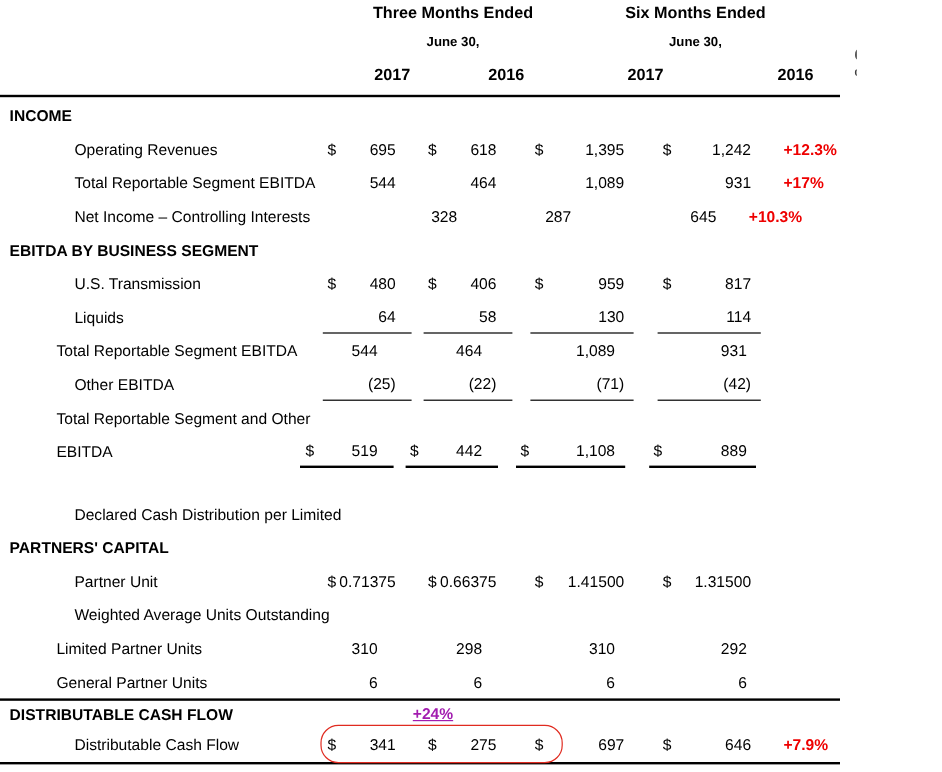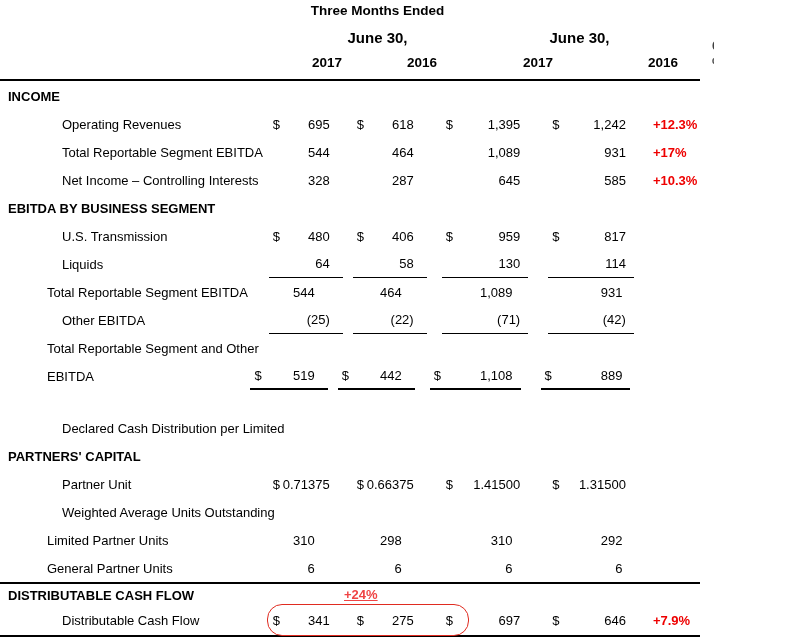--- a/index.html
+++ b/index.html
@@ -6,21 +6,21 @@
   .page {
     position:relative; width:714px; height:643px; background:#ffffff;
     font-family:"Liberation Sans", sans-serif; font-size:13px; color:#000;
     overflow:hidden;
   }
   
   .hdr { position:relative; height:82px; }
   .hgrp { position:absolute; top:3px; text-align:center; font-weight:bold; font-size:13.5px; white-space:nowrap; }
   .hg1 { left:285px; width:185px; }
   .hg2 { left:482px; width:195px; }
-  .hjune { position:absolute; top:29px; text-align:center; font-weight:bold; font-size:15px; }
+  .hjune { position:absolute; top:29px; text-align:center; font-weight:bold; font-size:11px; }
   .hj1 { left:285px; width:185px; }
   .hj2 { left:482px; width:195px; }
   .hyear { position:absolute; top:55px; text-align:right; font-weight:bold; font-size:13.5px; }
   .hy1 { left:281px; width:61px; }
   .hy2 { left:376px; width:61px; }
   .hy3 { left:480px; width:73px; }
   .hy4 { left:601px; width:77px; }
   .chg-hdr { position:absolute; left:712px; top:37px; color:#404040; font-weight:bold; line-height:17px; white-space:nowrap; }
   .hline { position:absolute; left:0; top:79px; width:700px; height:2px; background:#000; }
   
@@ -37,31 +37,32 @@
   .g4 { width:100px; margin-left:20px; padding-right:8px; }
   .chg { width:85px; margin-left:7px; box-sizing:border-box; padding-left:12px;
          color:#ee0000; font-weight:bold; white-space:nowrap; }
   .ul  .g { border-bottom:1px solid #000;text-align:right; }
   .ul2 .g { border-bottom:2px solid #000; }
   .spacer { height:24px; }
   .sepline { width:700px; height:2px; background:#000; }
   .dcfhdr { height:22px; position:relative; }
   .dcfrow { height:29px; }
   
-  .ann24 { position:absolute; left:344px; top:587px; color:#ef4444; font-weight:bold;text-decoration:underline; }
+  .ann24 { position:absolute; left:344px; top:587px; color:#a21caf; font-weight:bold;text-decoration:underline; }
   .oval { position:absolute; left:267px; top:604px; width:200px; height:30px;
           border:1.5px solid #e02b20; border-radius:15px; }
 </style>
 </head>
 <body>
 
 <div class="page">
 
   <div class="hdr">
     <div class="hgrp hg1">Three Months Ended</div>
+    <div class="hgrp hg2">Six Months Ended</div>
     <div class="hjune hj1">June 30,</div>
     <div class="hjune hj2">June 30,</div>
     <div class="hyear hy1">2017</div>
     <div class="hyear hy2">2016</div>
     <div class="hyear hy3">2017</div>
     <div class="hyear hy4">2016</div>
     <div class="chg-hdr">
       <div>6 mos</div>
       <div>% change</div>
     </div>
@@ -121,24 +122,20 @@
         <span>328</span>
       </div>
     <div class="g g2">
         <span></span>
         <span>287</span>
       </div>
     <div class="g g3">
         <span></span>
         <span>645</span>
       </div>
-    <div class="g g4">
-        <span></span>
-        <span>585</span>
-      </div>
     <div class="chg">+10.3%</div>
   </div>
 
   <div class="row">
     <div class="label sec-label">EBITDA BY BUSINESS SEGMENT</div>
   </div>
 
   <div class="row">
     <div class="label ind1">U.S. Transmission</div>
     <div class="g g1">

